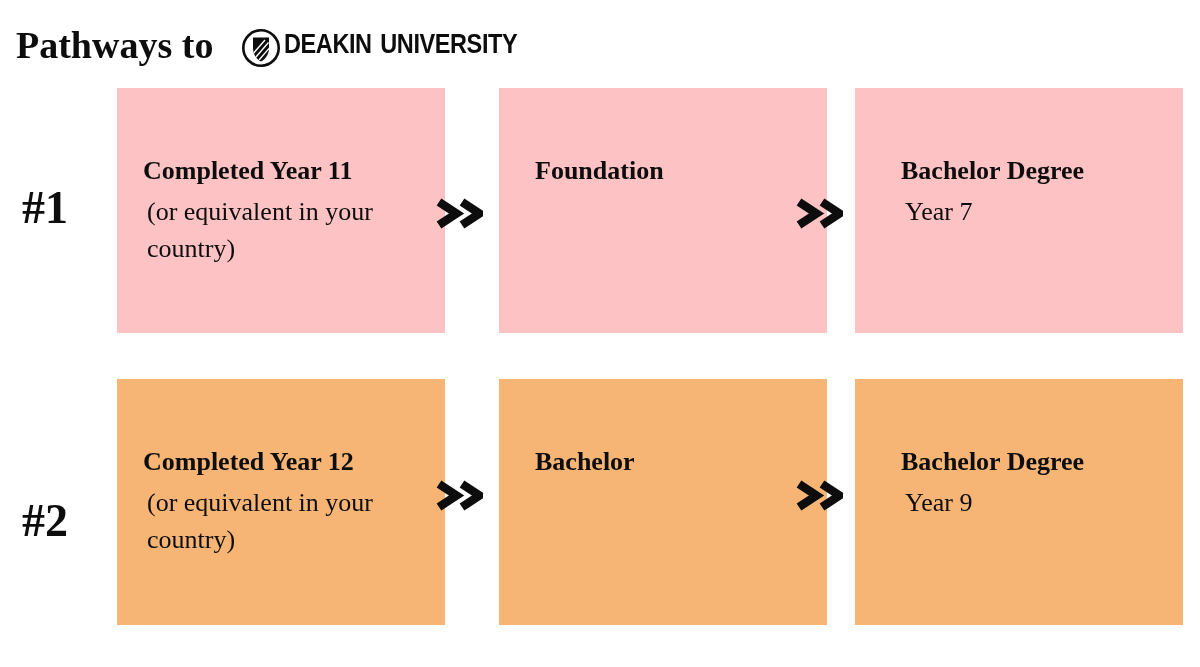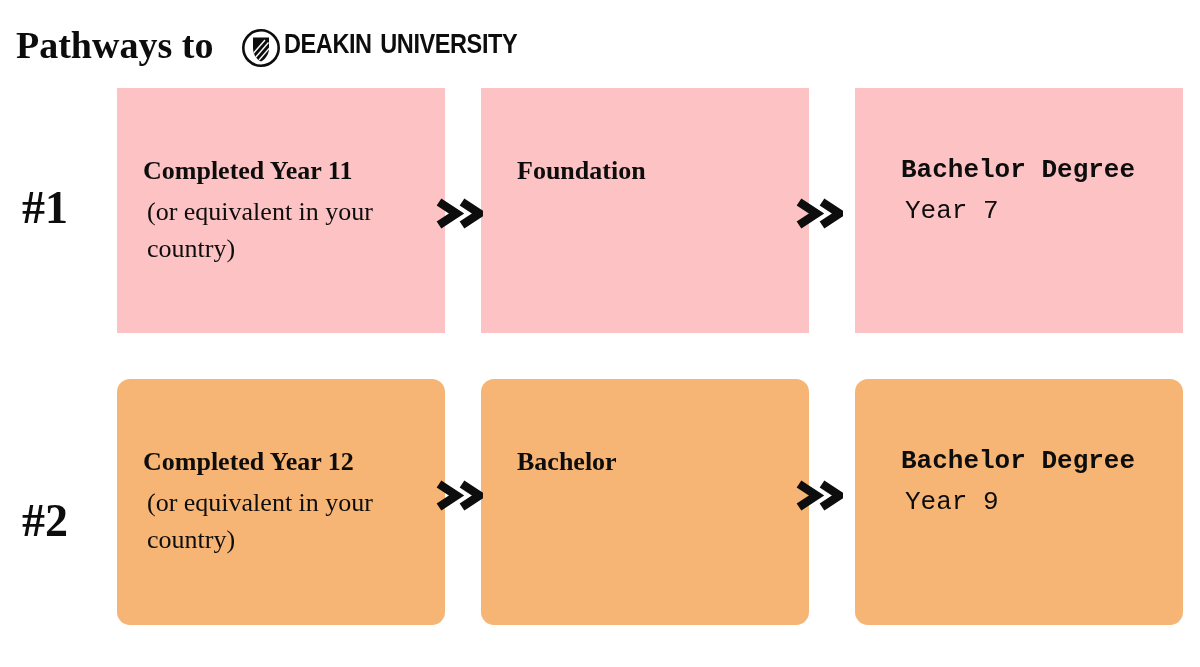--- a/index.html
+++ b/index.html
@@ -39,24 +39,24 @@
     white-space:nowrap;
   }
   .row-label.r1{top:185px;}
   .row-label.r2{top:498px;}
   .box{
     position:absolute;width:328px;
     box-sizing:border-box;
     padding-top:64px;padding-right:0;
   }
   .box.r1{top:88px;height:245px;background:var(--row1,#fdc2c3);}
-  .box.r2{top:379px;height:246px;background:var(--row2,#f6b574);border-radius:13px;}
+  .box.r2{top:379px;height:246px;background:var(--row2,#f6b574);}
   .box.c1{left:117px;padding-left:26px;}
-  .box.c2{left:481px;padding-left:36px;}
-  .box.c3{left:855px;padding-left:46px;font-family:Liberation Mono, monospace;}
+  .box.c2{left:499px;padding-left:36px;}
+  .box.c3{left:855px;padding-left:46px;}
   .box .heading{
     margin:0;font-weight:700;
     font-size:26px;line-height:37px;
   }
   .box .subtext{
     margin:4px;font-weight:400;
     font-size:26px;line-height:37px;
     max-width:284px;
   }
   

